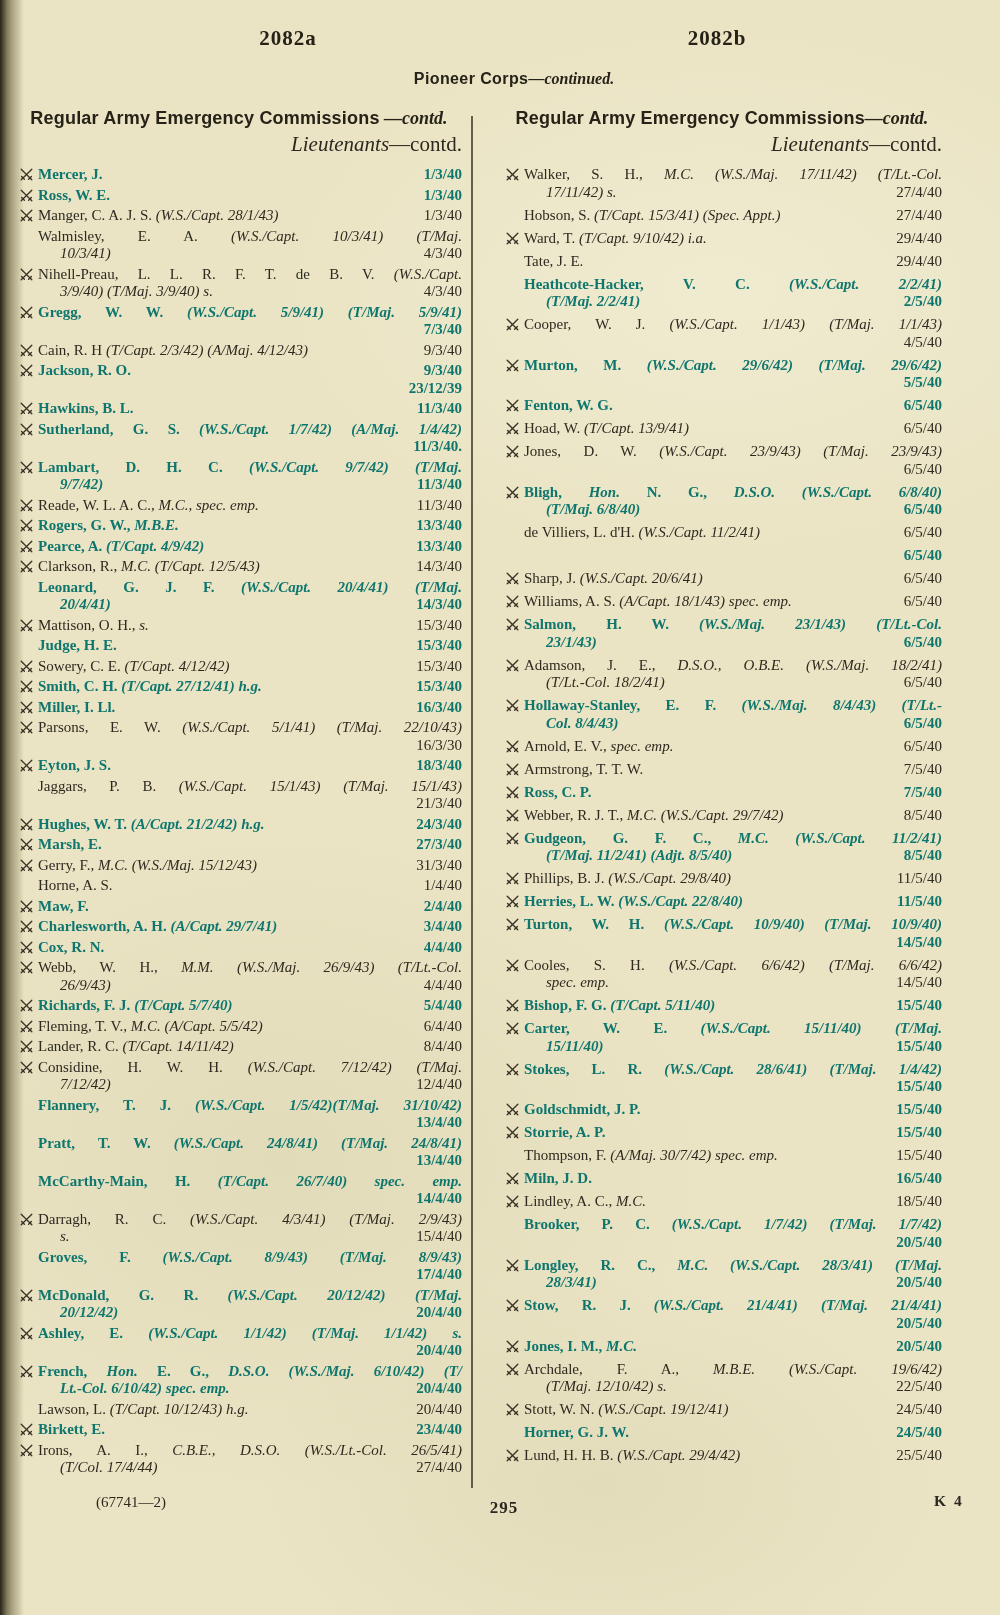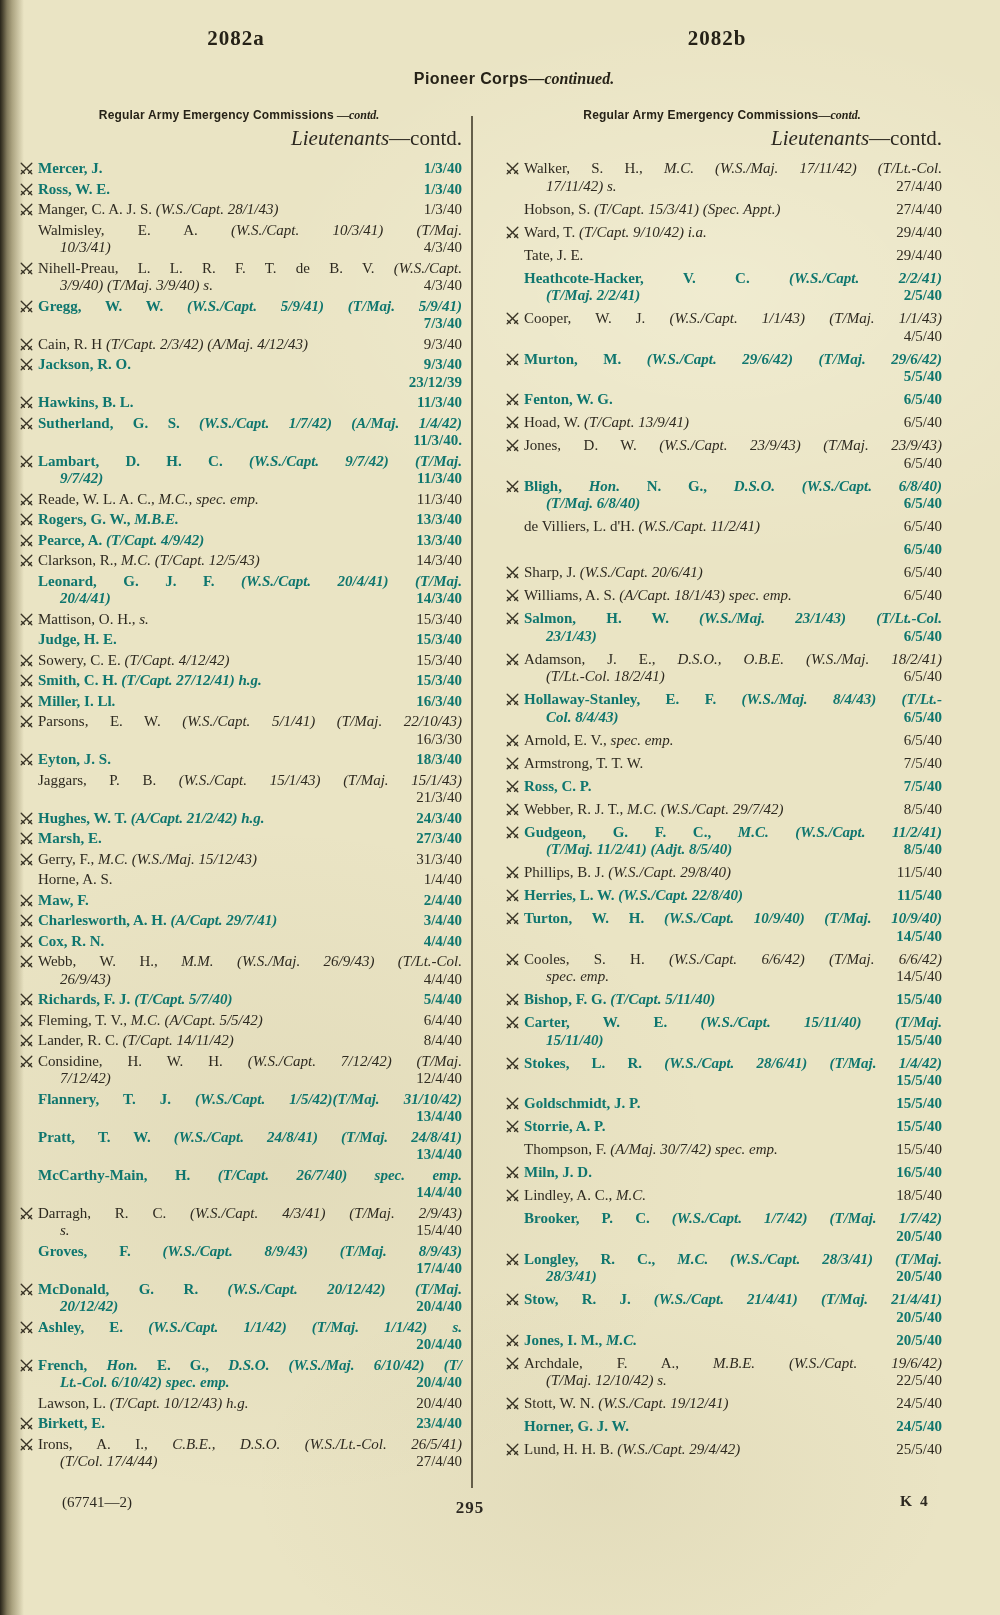--- a/index.html
+++ b/index.html
@@ -20,39 +20,39 @@
   
   .binding-edge{
     position:absolute;left:0;top:0;bottom:0;width:26px;
     background:linear-gradient(90deg,#28241a 0px,#4e4834 3px,#837b5d 7px,#aaa27f 12px,rgba(170,162,127,0) 24px);
     pointer-events:none;
   }
   .pagenum{
     position:absolute;top:26px;font-weight:bold;font-size:21px;letter-spacing:1px;
     font-family:"Liberation Serif", serif;color:#262217;
   }
-  .pagenum.left{left:0;width:472px;text-align:center;}
+  .pagenum.left{left:12px;width:472px;text-align:center;padding-left:40px;}
   .pagenum.right{left:472px;width:490px;text-align:center;}
   .running-title{
     position:absolute;top:70px;left:0;width:962px;text-align:center;font-size:16px;color:#262217;padding-left:33px;
   }
   .rt-main{font-family:"Liberation Sans", sans-serif;font-weight:bold;letter-spacing:.4px;}
   .rt-suffix{font-style:italic;font-weight:bold;}
   .cols{
     position:absolute;top:108px;left:16px;width:926px;display:flex;
   }
   .divider{
     position:absolute;left:471px;top:116px;height:1372px;width:2px;
     background:#4c4734;opacity:.85;
   }
   .col{box-sizing:border-box;}
   .col.left{width:446px;margin-right:0;}
   .col.right{width:440px;margin-left:40px;}
   .col-heading{
-    text-align:center;font-size:12px;margin-bottom:3px;color:#262217;white-space:nowrap;
+    text-align:center;font-size:18px;margin-bottom:3px;color:#262217;white-space:nowrap;
   }
   .h-main{font-family:"Liberation Sans", sans-serif;font-weight:bold;letter-spacing:.2px;}
   .h-suffix{font-style:italic;font-weight:bold;}
   .col-subheading{
     text-align:right;font-size:21px;margin-bottom:9px;color:#2c2820;
   }
   .col-subheading .i{font-style:italic;}
   .entries{font-size:15px;line-height:17.5px;}
   .col.left .entry{margin-bottom:3px;}
   .col.right .entry{margin-bottom:5.5px;}
@@ -60,21 +60,21 @@
   .line{display:flex;align-items:baseline;position:relative;padding-left:22px;}
   .line.cont{padding-left:44px;justify-content:space-between;}
   .line .txt{flex:0 1 auto;}
   .line.j .txt{width:100%;text-align:justify;text-align-last:justify;}
   .line .date{margin-left:auto;padding-left:6px;white-space:nowrap;}
   .line .i{font-style:italic;}
   .flag{
     position:absolute;left:3px;top:2px;width:15px;height:13px;color:#393426;
   }
   .flag svg{display:block;width:15px;height:13px;}
-  .footer-item{position:absolute;font-size:15px;color:#2c2820;}
+  .footer-item{position:absolute;font-size:15px;color:#2c2820;margin-left:34px;}
   .footer-left{left:62px;top:1494px;}
   .footer-center{left:470px;top:1498px;transform:translateX(-50%);font-weight:bold;font-size:17px;letter-spacing:1px;}
   .footer-right{left:900px;top:1492px;font-size:15.5px;letter-spacing:2px;font-weight:bold;}
 </style>
 </head>
 <body>
 
 <div class="binding-edge"></div>
 
 <div class="pagenum left">2082a</div>

